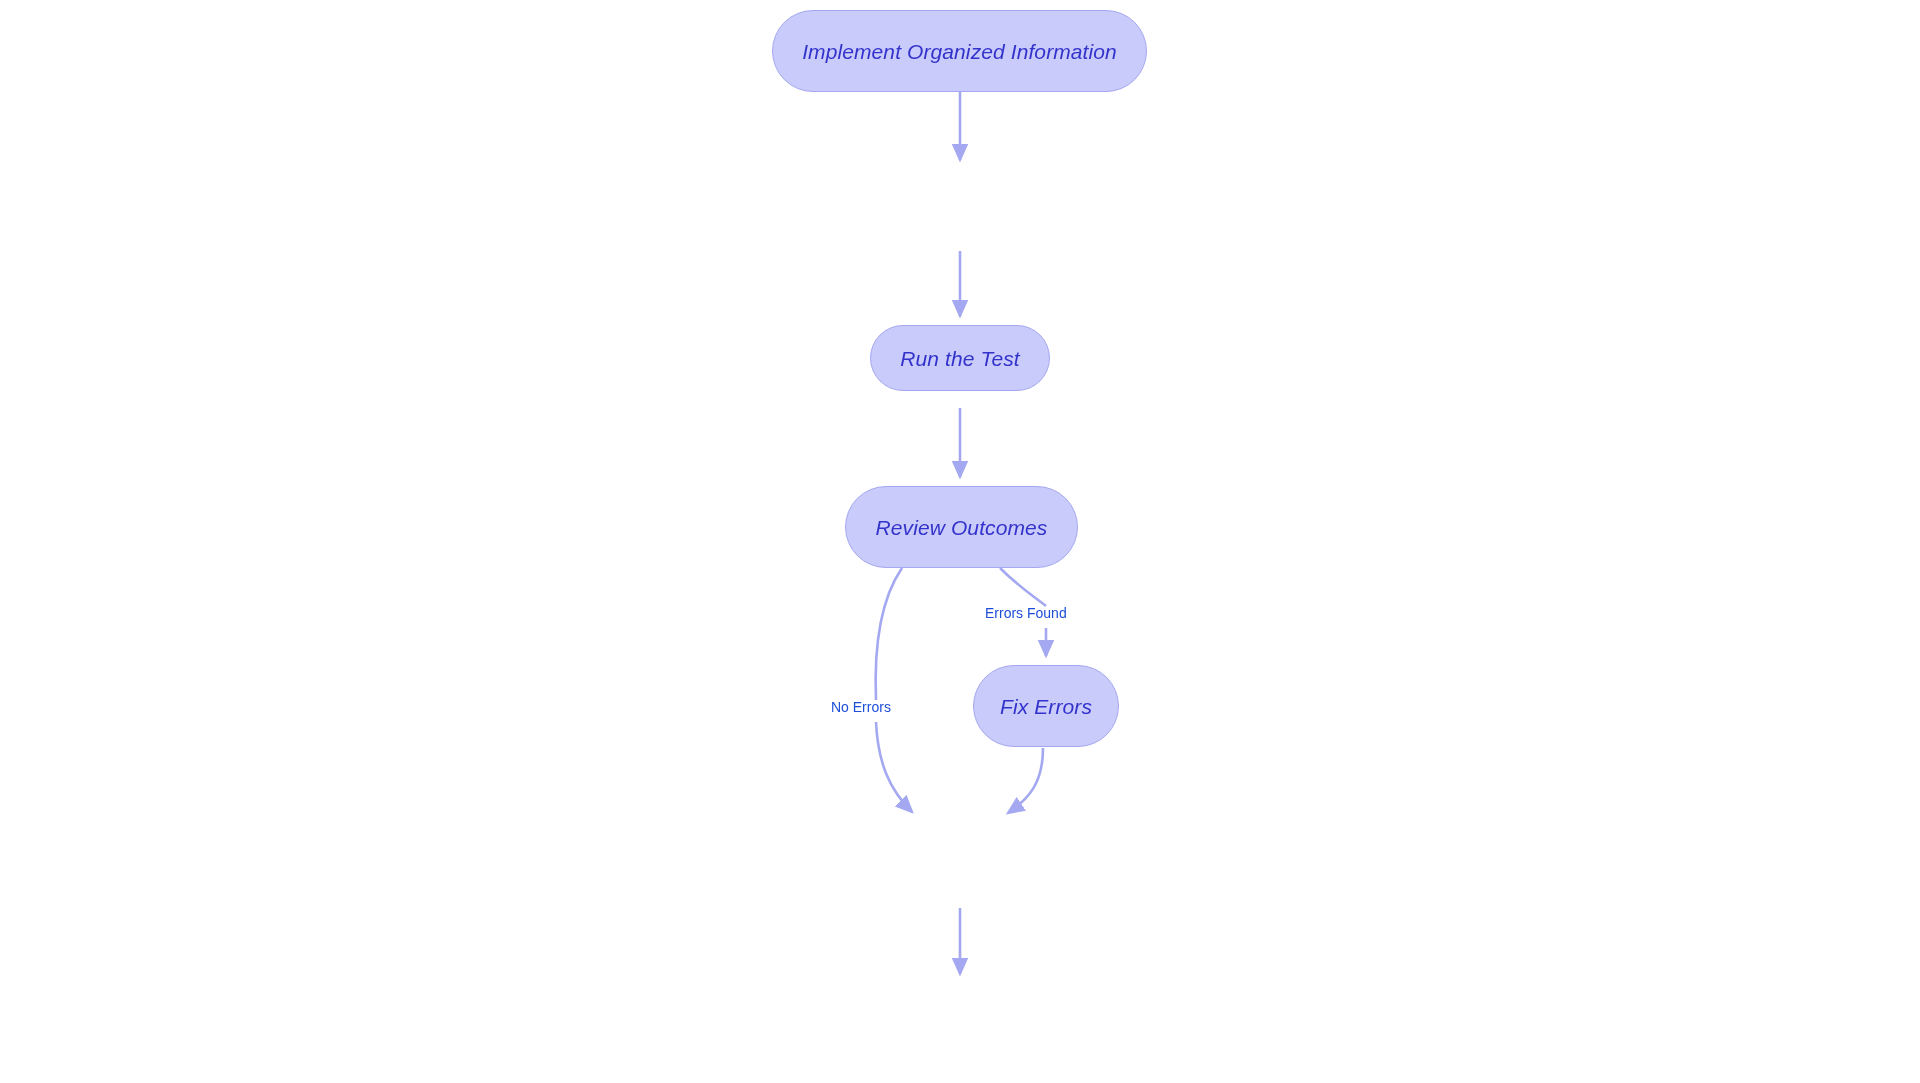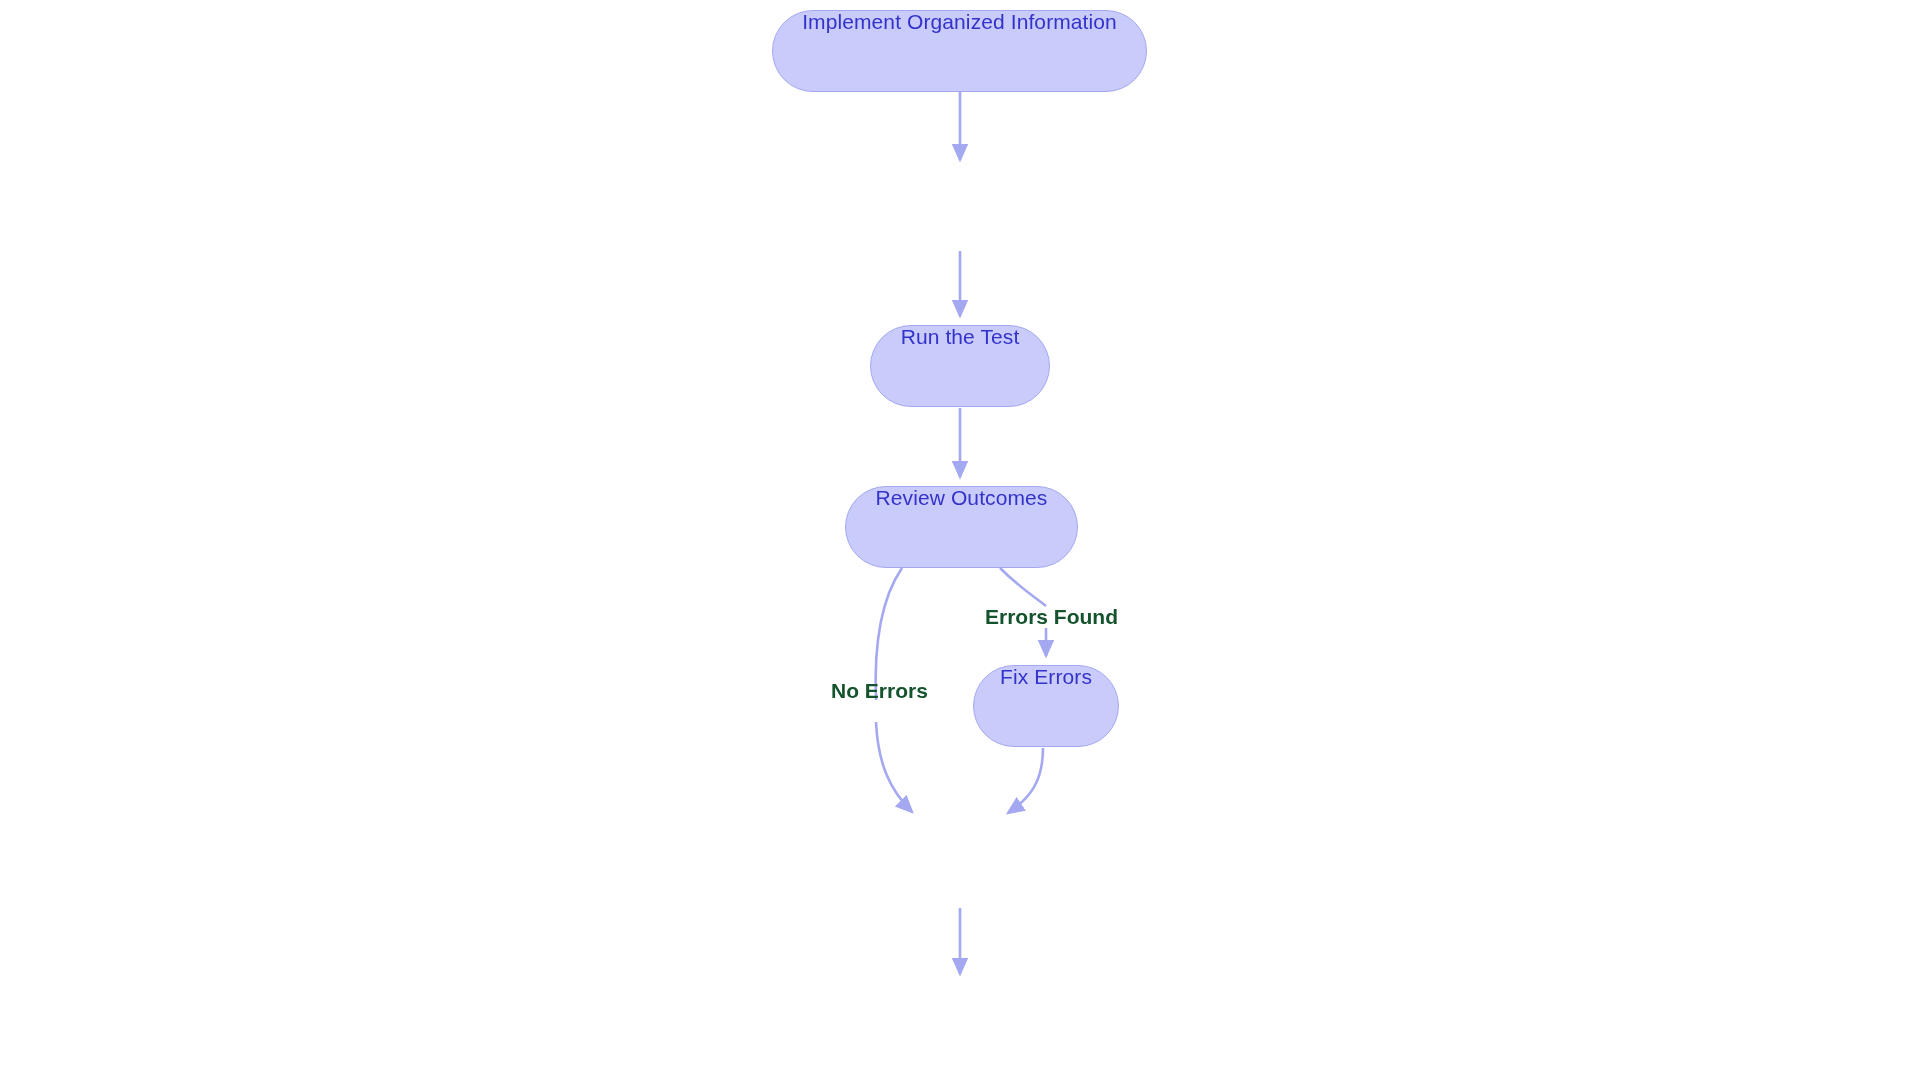--- a/index.html
+++ b/index.html
@@ -25,44 +25,45 @@
     left: 0;
     top: 0;
     width: 1920px;
     height: 1083px;
     pointer-events: none;
   }
   .node {
     position: absolute;
     box-sizing: border-box;
     display: flex;
-    align-items: flex-start;
+    align-items: center;
     justify-content: center;
     background: #c9cbfa;
     border: 1.4px solid #a4a8f0;
     border-radius: 999px;
     color: #3333cc;
     font-family: "Liberation Sans", sans-serif;
     font-size: 21px;
     font-weight: 400;
     letter-spacing: 0.1px;
     white-space: nowrap;
     z-index: 3;
+    font-style: italic;
   }
   .node-label {
     color: #3333cc;
     line-height: 1;
     padding: 0 4px;
   }
   .edge-label {
     position: absolute;
-    color: #14532d;
+    color: #1d4ed8;
     font-family: "Liberation Sans", sans-serif;
-    font-size: 21px;
-    font-weight: 700;
+    font-size: 14px;
+    font-weight: 400;
     white-space: nowrap;
     line-height: 1;
     z-index: 4;
     background: transparent;
   }
 </style>
 </head>
 <body>
 
 <div id="flow-canvas">
@@ -89,31 +90,31 @@
     <path d="M 1043,748 C 1043,782 1030,798 1008,813" fill="none" stroke="#a4a8f0" stroke-width="2.6" marker-end="url(#arrowhead)"></path>
 
     <path d="M 960,908 L 960,974" fill="none" stroke="#a4a8f0" stroke-width="2.6" marker-end="url(#arrowhead)"></path>
   </svg>
 
   <div class="node" style="left:772px; top:10px; width:375px; height:82px;">
     <span class="node-label">Implement Organized Information</span>
   </div>
 
 
-  <div class="node" style="left:870px; top:325px; width:180px; height:82px;">
+  <div class="node" style="left:870px; top:325px; width:180px; height:66px;">
     <span class="node-label">Run the Test</span>
   </div>
 
   <div class="node" style="left:845px; top:486px; width:233px; height:82px;">
     <span class="node-label">Review Outcomes</span>
   </div>
 
   <div class="node" style="left:973px; top:665px; width:146px; height:82px;">
     <span class="node-label">Fix Errors</span>
   </div>
 
 
 
   <div class="edge-label" style="left:985px; top:606px;">Errors Found</div>
 
-  <div class="edge-label" style="left:831px; top:680px;">No Errors</div>
+  <div class="edge-label" style="left:831px; top:700px;">No Errors</div>
 
 </div>
 
 </body></html>

